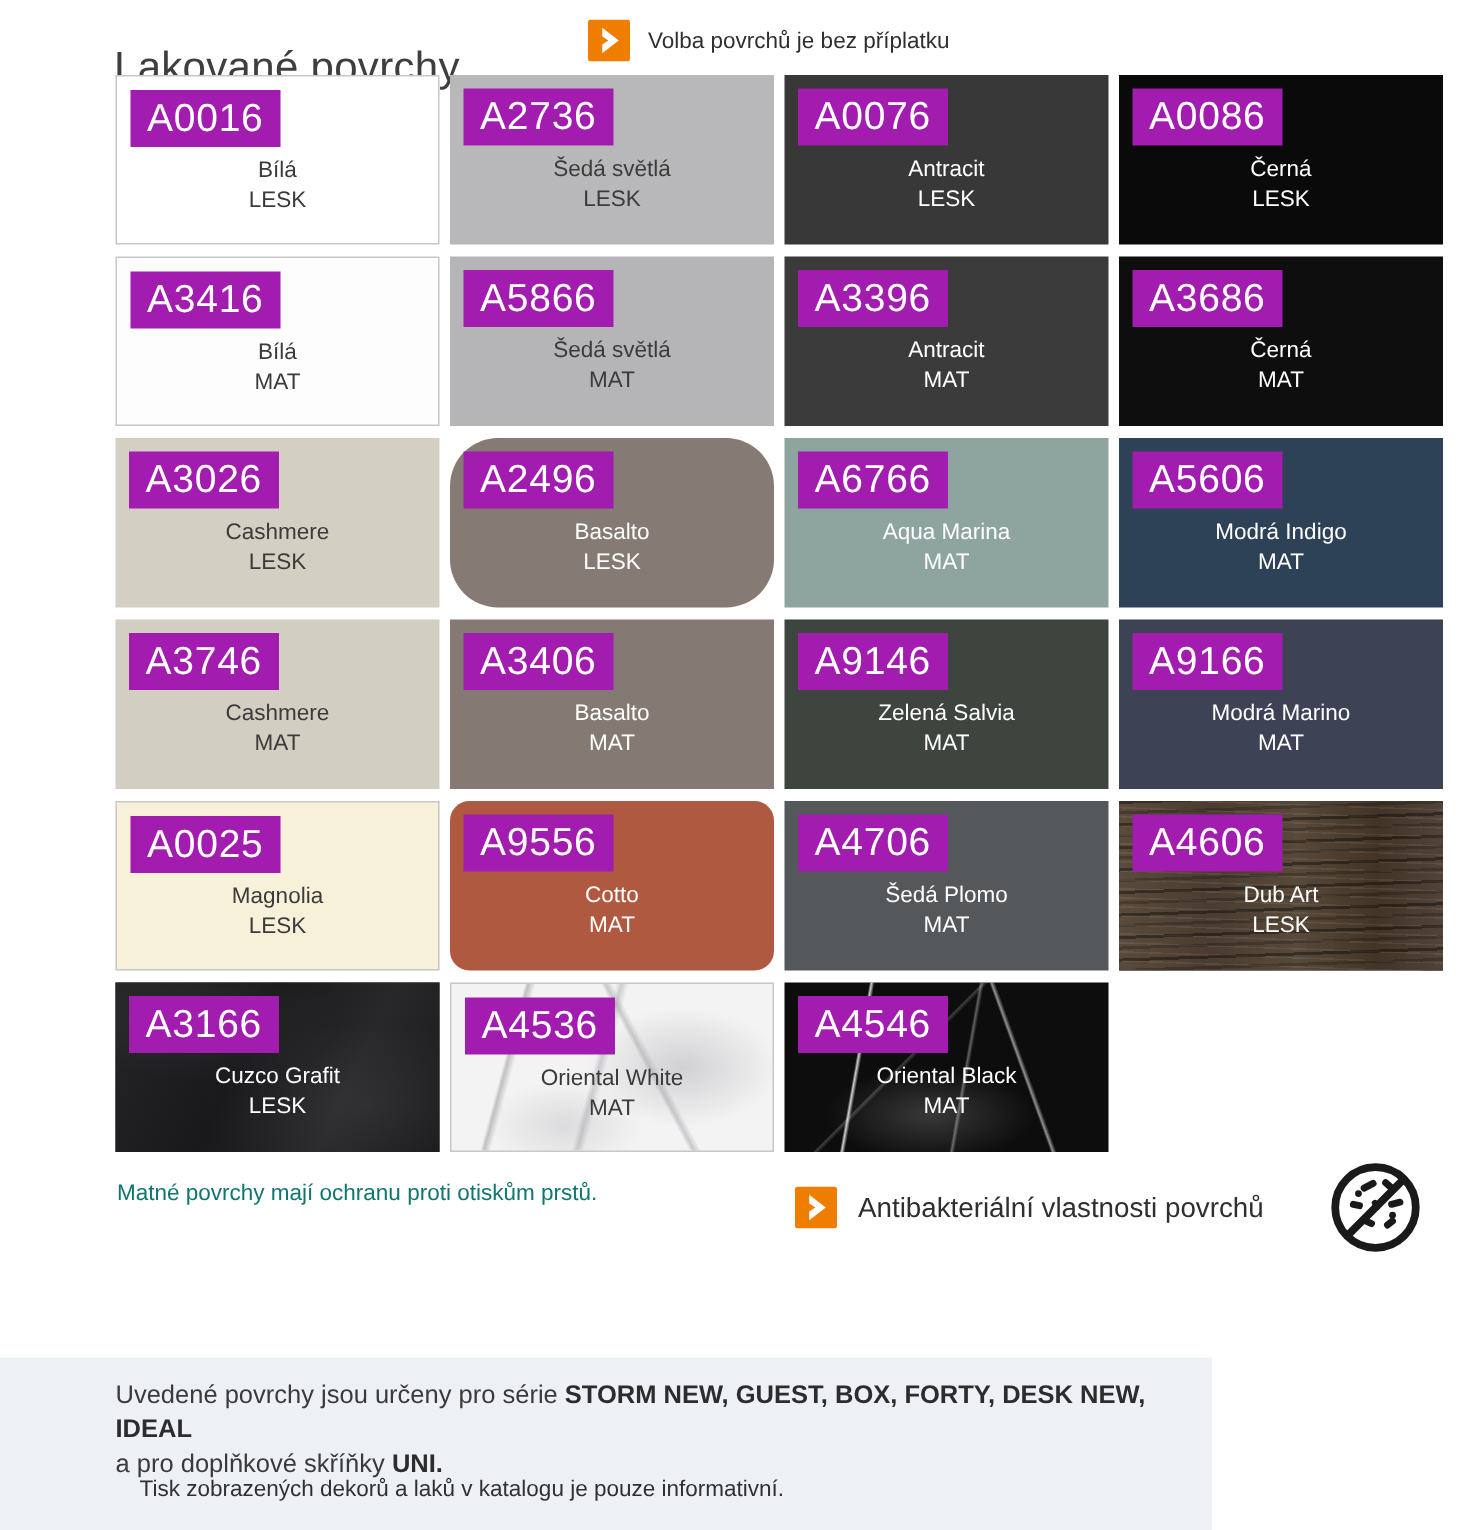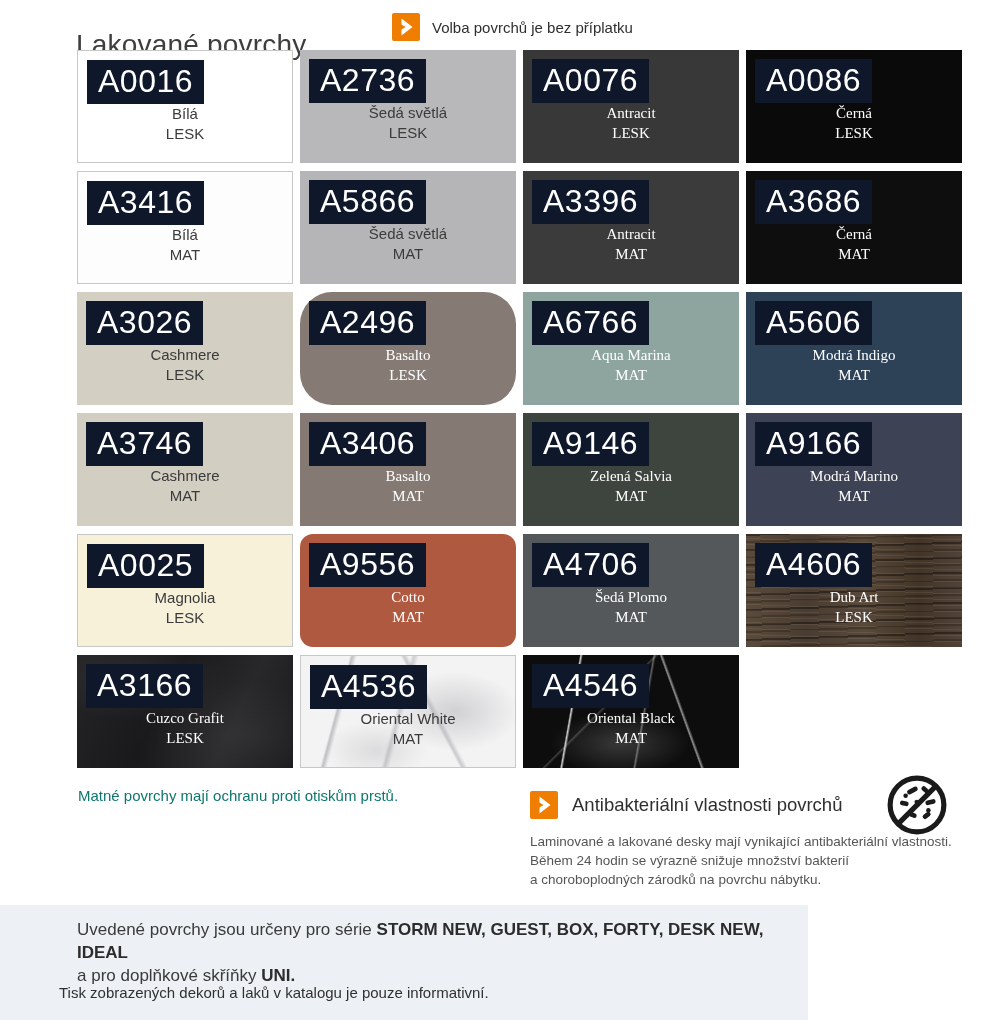--- a/index.html
+++ b/index.html
@@ -8,25 +8,25 @@
     font-family:"Liberation Sans", sans-serif;overflow:hidden;
   }
   .page-title{position:absolute;left:76px;top:10px;font-size:28px;color:#3e3e3e;font-weight:400;letter-spacing:.2px;}
   .note1{position:absolute;left:392px;top:13px;display:flex;align-items:center;gap:12px;font-size:15px;color:#2f2f2f;}
   .arrow-badge{width:28px;height:28px;display:block;flex:0 0 auto;}
 
   
   .grid{position:absolute;left:77px;top:50px;width:885px;display:grid;grid-template-columns:repeat(4,1fr);gap:8px 7px;}
   .swatch{position:relative;height:113px;box-sizing:border-box;}
   .swatch.bordered{border:1px solid #c7c7c7;}
-  .code{position:absolute;top:9px;left:9px;background:#0f172a;color:#ffffff;font-size:32px;line-height:1;padding:5px 11px 7px;letter-spacing:.5px;}
+  .code{position:absolute;top:9px;left:9px;background:#a21caf;color:#ffffff;font-size:26px;line-height:1;padding:5px 11px 7px;letter-spacing:.5px;}
   .labels{position:absolute;top:53px;left:0;right:0;text-align:center;}
   .name,.finish{display:block;font-size:15px;line-height:20px;}
   .dark-text .labels{color:#3b3b3b;}
-  .light-text .labels{color:#ffffff;font-family:Liberation Serif, serif;}
+  .light-text .labels{color:#ffffff;}
 
   
   .tex-dub-art{
     background-color:#4d3f33;
     background-image:
       repeating-linear-gradient(178deg, rgba(0,0,0,.38) 0 2px, transparent 2px 7px, rgba(0,0,0,.2) 7px 9px, transparent 9px 15px),
       repeating-linear-gradient(2deg, rgba(255,255,255,.07) 0 1px, transparent 1px 6px),
       linear-gradient(90deg,#5a4b3c,#4a3c30 28%,#58493a 55%,#423426 80%,#514338);
   }
   .tex-cuzco-grafit{
@@ -57,21 +57,21 @@
   .fingerprint-note{position:absolute;left:78px;top:772px;font-size:15px;color:#0f766e;}
 
   .antibak{position:absolute;left:530px;top:791px;width:440px;}
   .antibak-header{display:flex;align-items:center;gap:14px;font-size:18.5px;color:#2f2f2f;}
   .antibak-text{margin:13px 0 0 0;font-size:13.5px;line-height:19px;color:#555555;}
   .bacteria-badge{position:absolute;left:886px;top:774px;width:62px;height:62px;}
 
   .footer{position:absolute;left:0;top:905px;width:808px;height:115px;}
   .footer-series{position:absolute;left:77px;top:13px;margin:0;font-size:17px;line-height:23px;color:#3a3a3a;}
   .footer-series b{font-weight:bold;color:#2c2c2c;}
-  .footer-print-note{position:absolute;left:59px;top:79px;margin:0;font-size:15px;color:#303030;}
+  .footer-print-note{position:absolute;left:93px;top:79px;margin:0;font-size:15px;color:#303030;}
 </style>
 </head>
 <body>
 
 <h1 class="page-title">Lakované povrchy</h1>
 
 <div class="note1">
   <svg class="arrow-badge" viewBox="0 0 28 28" aria-hidden="true">
     <rect width="28" height="28" rx="2" fill="#ef7d00"></rect>
     <path d="M9.5 5.5 L20.5 14 L9.5 22.5 L9.5 16.6 L13.6 14 L9.5 11.4 Z" fill="#ffffff"></path>
@@ -268,25 +268,20 @@
 <p class="fingerprint-note">Matné povrchy mají ochranu proti otiskům prstů.</p>
 
 <div class="antibak">
   <div class="antibak-header">
     <svg class="arrow-badge" viewBox="0 0 28 28" aria-hidden="true">
       <rect width="28" height="28" rx="2" fill="#ef7d00"></rect>
       <path d="M9.5 5.5 L20.5 14 L9.5 22.5 L9.5 16.6 L13.6 14 L9.5 11.4 Z" fill="#ffffff"></path>
     </svg>
     <span>Antibakteriální vlastnosti povrchů</span>
   </div>
-  <p class="antibak-text">
-    <span>Laminované a lakované desky mají vynikající antibakteriální vlastnosti.</span><br>
-    <span>Během 24 hodin se výrazně snižuje množství bakterií</span><br>
-    <span>a choroboplodných zárodků na povrchu nábytku.</span>
-  </p>
 </div>
 
 <svg class="bacteria-badge" viewBox="0 0 60 60" aria-hidden="true">
   <g fill="#1a1a1a">
     <rect x="20" y="14" width="11" height="4.5" rx="2.2" transform="rotate(-28 25 16)"></rect>
     <rect x="34" y="13" width="9" height="4.5" rx="2.2" transform="rotate(42 38 15)"></rect>
     <rect x="13.5" y="26" width="8.5" height="4.5" rx="2.2" transform="rotate(12 17 28)"></rect>
     <rect x="38" y="25" width="10" height="4.5" rx="2.2" transform="rotate(-14 43 27)"></rect>
     <rect x="21" y="37" width="9" height="4.5" rx="2.2" transform="rotate(24 25 39)"></rect>
     <rect x="35" y="38" width="8.5" height="4.5" rx="2.2" transform="rotate(-38 39 40)"></rect>

